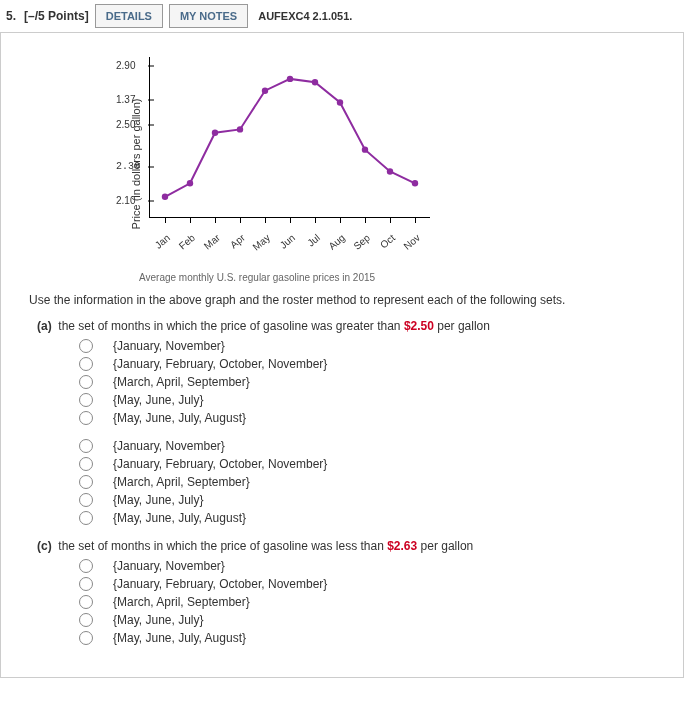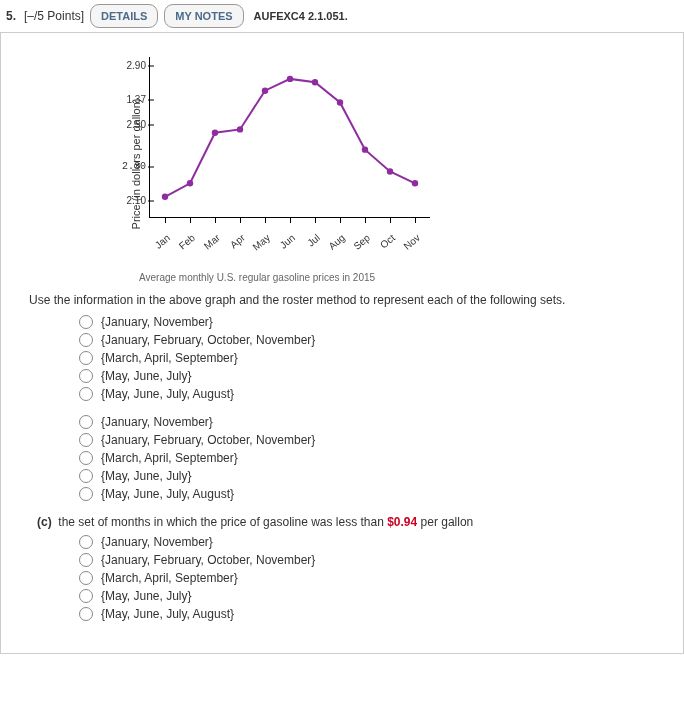--- a/index.html
+++ b/index.html
@@ -19,21 +19,21 @@
   }
   .qnum { font-weight: bold; font-size: 12px; margin-right: 2px; }
   .btn {
     border: 1px solid #999;
     background: #f5f5f5;
     padding: 5px 10px;
     font-size: 11px;
     font-weight: bold;
     color: #4a6b8a;
     cursor: pointer;
-    border-radius: 9px;
+    border-radius: 0;
   }
   .btn-ask {
     margin-left: auto;
     color: #4a6b8a;
   }
   .refcode { font-size: 11px; margin-left: 4px; color: #333; font-weight: bold;}
   .body-area {
     padding: 10px 18px 18px 28px;
     border: 1px solid #ccc;
     border-top: none;
@@ -60,21 +60,21 @@
     top: 8px;
     width: 280px;
     height: 160px;
     border-left: 1px solid #000;
     border-bottom: 1px solid #000;
   }
   .ytick {
     position: absolute;
     left: -34px;
     width: 30px;
-    text-align: right;
+    text-align: left;
     font-size: 10px;
     transform: translateY(-50%);
   }
   .ytick::after {
     content: "";
     position: absolute;
     right: -8px;
     top: 50%;
     width: 6px;
     border-top: 1px solid #000;
@@ -100,33 +100,33 @@
     position: absolute;
     left: 40px;
     bottom: -4px;
     font-size: 10px;
     color: #666;
   }
   svg.line { position: absolute; left: 0; top: 0; }
   .instr { margin: 14px 0 8px 0; }
   .part { margin: 12px 0 4px 8px; }
   .options { margin: 6px 0 14px 50px; }
-  .opt { display: flex; align-items: center; gap: 8px; margin: 4px 0; }
+  .opt { display: flex; align-items: center; gap: 20px; margin: 4px 0; }
   .radio {
     width: 12px; height: 12px; border: 1px solid #888; border-radius: 50%;
     flex: 0 0 12px;
   }
   .price-em { color: #c02; font-weight: bold; }
 </style>
 </head>
 <body>
 
 <div class="topbar">
   <span class="qnum">5.</span>
-  <span style="font-weight:normal;">[–/5 Points]</span>
+  <span style="font-weight:bold;">[–/5 Points]</span>
   <button class="btn">DETAILS</button>
   <button class="btn">MY NOTES</button>
   <span class="refcode">AUFEXC4 2.1.051.</span>
 </div>
 
 <div class="body-area">
 
 
   <div class="chart-wrap">
     <div class="ylabel">Price (in dollars per gallon)</div>
@@ -172,20 +172,21 @@
         <div class="xtick-lbl" style="left: 240px;">Oct</div>
         <div class="xtick" style="left: 265px;"></div>
         <div class="xtick-lbl" style="left: 265px;">Nov</div>
       </div>
     <div class="caption">Average monthly U.S. regular gasoline prices in 2015</div>
   </div>
 
   <div class="instr">Use the information in the above graph and the roster method to represent each of the following sets.</div>
 
   <div id="parts">
+      <div class="part"><b>(a)</b>&nbsp;&nbsp;the set of months in which the price of gasoline was greater than <span class="price-em">$2.50</span> per gallon</div>
       <div class="options">
         <div class="opt">
           <span class="radio"></span>
           <span>{January, November}</span>
         </div>
         <div class="opt">
           <span class="radio"></span>
           <span>{January, February, October, November}</span>
         </div>
         <div class="opt">
@@ -216,21 +217,21 @@
         </div>
         <div class="opt">
           <span class="radio"></span>
           <span>{May, June, July}</span>
         </div>
         <div class="opt">
           <span class="radio"></span>
           <span>{May, June, July, August}</span>
         </div>
       </div>
-      <div class="part"><b>(c)</b>&nbsp;&nbsp;the set of months in which the price of gasoline was less than <span class="price-em">$0.94</span> per gallon</div>
+      <div class="part"><b>(c)</b>&nbsp;&nbsp;the set of months in which the price of gasoline was less than <span class="price-em">$2.63</span> per gallon</div>
       <div class="options">
         <div class="opt">
           <span class="radio"></span>
           <span>{January, November}</span>
         </div>
         <div class="opt">
           <span class="radio"></span>
           <span>{January, February, October, November}</span>
         </div>
         <div class="opt">

